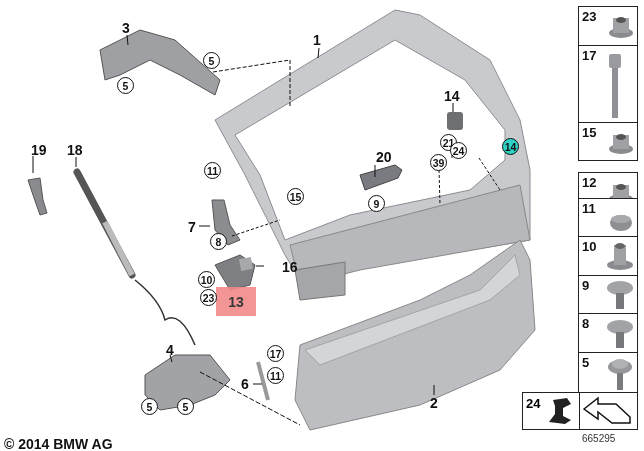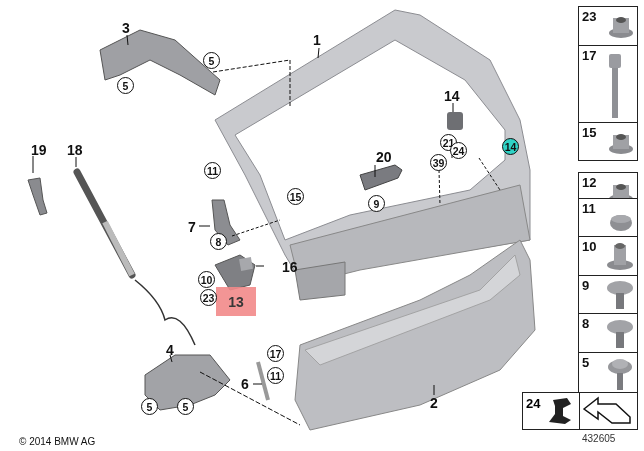--- a/index.html
+++ b/index.html
@@ -2,21 +2,21 @@
 <html><head>
 <meta charset="utf-8">
 <style>
   html,body{margin:0;padding:0;background:#fff;}
   body{width:644px;height:451px;position:relative;overflow:hidden;font-family:"Liberation Sans",sans-serif;}
   .diagram{position:absolute;left:0;top:0;width:644px;height:451px;}
   .lbl{position:absolute;font-weight:bold;font-size:14px;color:#111;line-height:1;}
   .circ{position:absolute;width:17px;height:17px;border:1.5px solid #111;border-radius:50%;background:#fff;font-size:10.5px;font-weight:bold;display:flex;align-items:center;justify-content:center;color:#111;box-sizing:border-box;}
   .circ.hl{background:#2fd3c6;}
   .hl13{position:absolute;left:216px;top:287px;width:40px;height:29px;background:#f28a8a;opacity:.9;display:flex;align-items:center;justify-content:center;font-weight:bold;font-size:14px;color:#222;}
-  .copyright{position:absolute;left:4px;top:436px;font-size:10px;font-weight:normal;color:#111;margin-left:15px;}
+  .copyright{position:absolute;left:4px;top:436px;font-size:14px;font-weight:bold;color:#111;}
   .diag-id{position:absolute;left:582px;top:433px;font-size:10px;color:#333;}
   .pcol{position:absolute;left:578px;top:6px;width:60px;}
   .pbox{position:absolute;left:0;width:60px;border:1px solid #222;box-sizing:border-box;background:#fff;}
   .pbox .num{position:absolute;left:3px;top:2px;font-size:13px;font-weight:bold;color:#111;}
   .pbox svg{position:absolute;right:3px;}
   .bottom-row{position:absolute;left:522px;top:392px;width:116px;height:38px;border:1px solid #222;box-sizing:border-box;}
   .bottom-row .cell{position:absolute;top:0;height:36px;}
   .bottom-row .num{position:absolute;left:3px;top:3px;font-size:13px;font-weight:bold;}
 </style>
 </head>
@@ -189,14 +189,14 @@
         </svg>
     </div>
     <div class="cell" style="left:56px;width:58px">
       <svg width="52" height="32" style="position:absolute;left:3px;top:2px">
           <path d="M2,14 L16,3 L16,9 L34,9 L48,22 L48,28 L30,28 L16,17 L16,24 Z" fill="#fff" stroke="#111" stroke-width="1.5"></path>
         </svg>
     </div>
   </div>
 
   <div class="copyright">© 2014 BMW AG</div>
-  <div class="diag-id">432605</div>
+  <div class="diag-id">665295</div>
 </div>
 
 </body></html>

